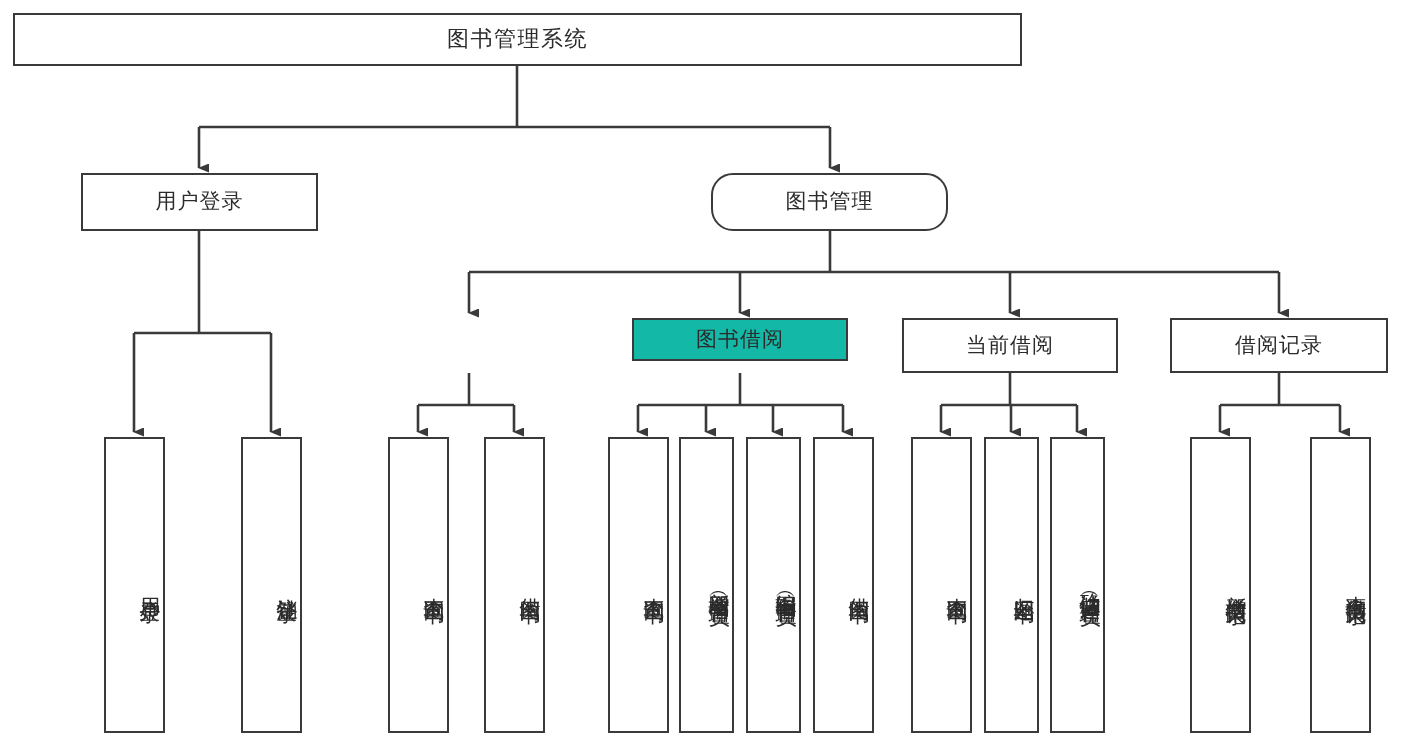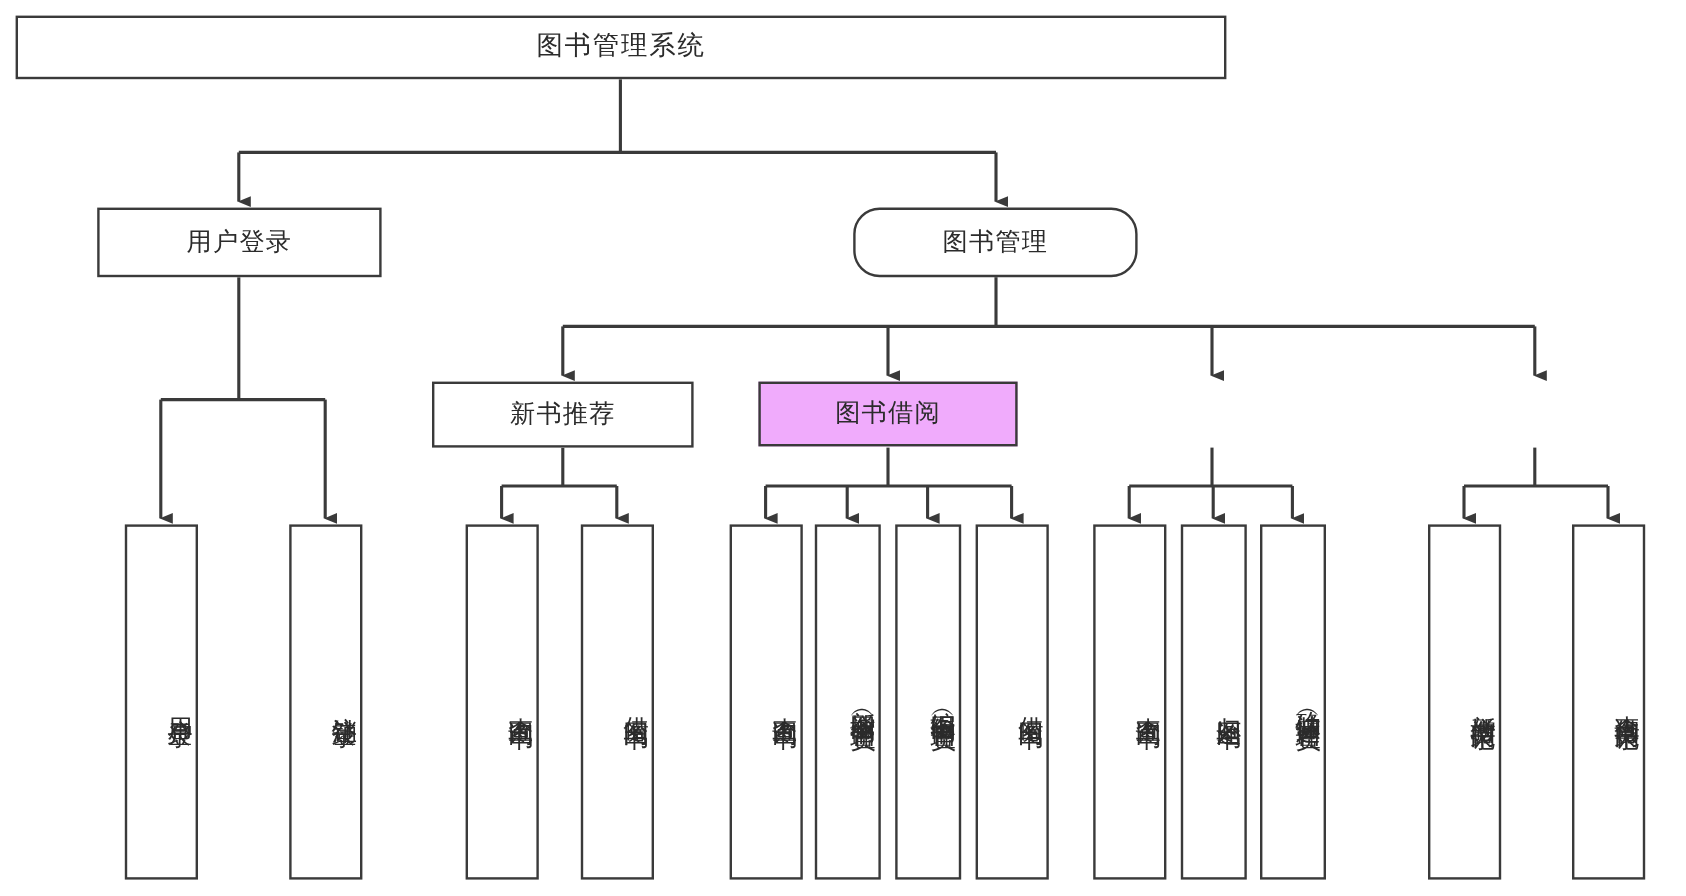--- a/index.html
+++ b/index.html
@@ -131,25 +131,28 @@
     <span>图书管理系统</span>
   </div>
 
   <div class="node node-h" style="left: 81px; top: 173px; width: 237px; height: 58px; border-color: rgb(58, 58, 58); background: rgb(255, 255, 255); color: rgb(43, 43, 43);">
     <span>用户登录</span>
   </div>
   <div class="node node-h" style="left: 711px; top: 173px; width: 237px; height: 58px; border-color: rgb(58, 58, 58); background: rgb(255, 255, 255); color: rgb(43, 43, 43); border-radius: 22px;">
     <span>图书管理</span>
   </div>
 
-  <div class="node node-h" style="left: 360px; top: 318px; width: 218px; height: 55px; border-color: rgb(58, 58, 58); background: rgb(255, 255, 255); color: rgb(43, 43, 43);">
-    <span>新书推荐</span>
+  <div class="node node-h" style="left: 632px; top: 318px; width: 216px; height: 43px; border-color: rgb(58, 58, 58); background: #14b8a6; color: rgb(43, 43, 43);">
+    <span>图书借阅</span>
   </div>
-  <div class="node node-h" style="left: 632px; top: 318px; width: 216px; height: 54px; border-color: rgb(58, 58, 58); background: #f0abfc; color: rgb(43, 43, 43);">
-    <span>图书借阅</span>
+  <div class="node node-h" style="left: 902px; top: 318px; width: 216px; height: 55px; border-color: rgb(58, 58, 58); background: rgb(255, 255, 255); color: rgb(43, 43, 43);">
+    <span>当前借阅</span>
+  </div>
+  <div class="node node-h" style="left: 1170px; top: 318px; width: 218px; height: 55px; border-color: rgb(58, 58, 58); background: rgb(255, 255, 255); color: rgb(43, 43, 43);">
+    <span>借阅记录</span>
   </div>
 
   <div class="node node-v" style="left: 104px; top: 437px; width: 61px; height: 296px; border-color: rgb(58, 58, 58); background: rgb(255, 255, 255); color: rgb(43, 43, 43);">
     <span>用户登录</span>
   </div>
   <div class="node node-v" style="left: 241px; top: 437px; width: 61px; height: 296px; border-color: rgb(58, 58, 58); background: rgb(255, 255, 255); color: rgb(43, 43, 43);">
     <span>注销登录</span>
   </div>
   <div class="node node-v" style="left: 388px; top: 437px; width: 61px; height: 296px; border-color: rgb(58, 58, 58); background: rgb(255, 255, 255); color: rgb(43, 43, 43);">
     <span>查询图书</span>

